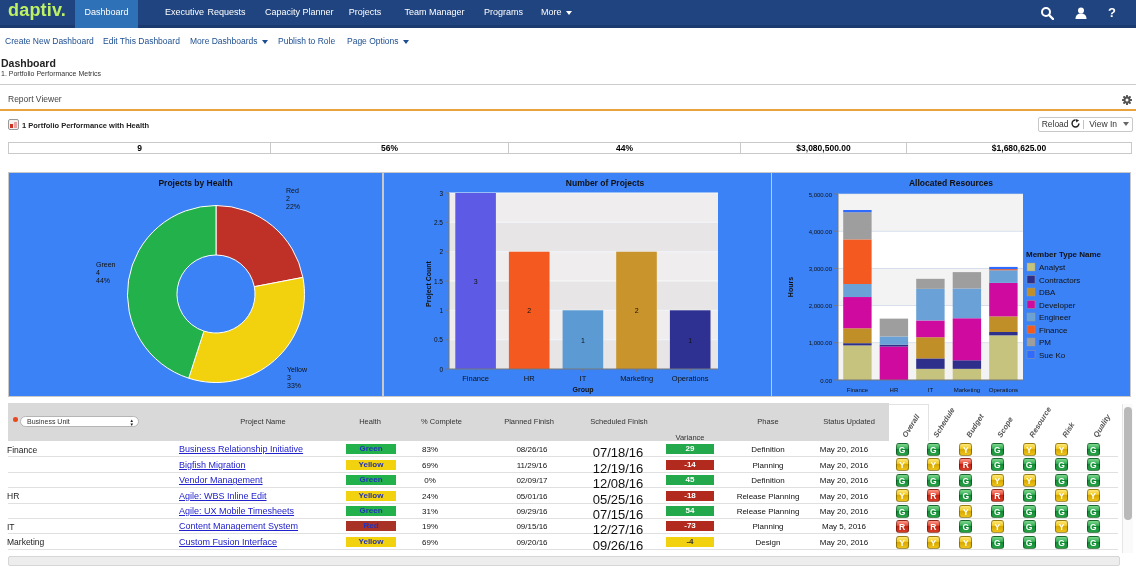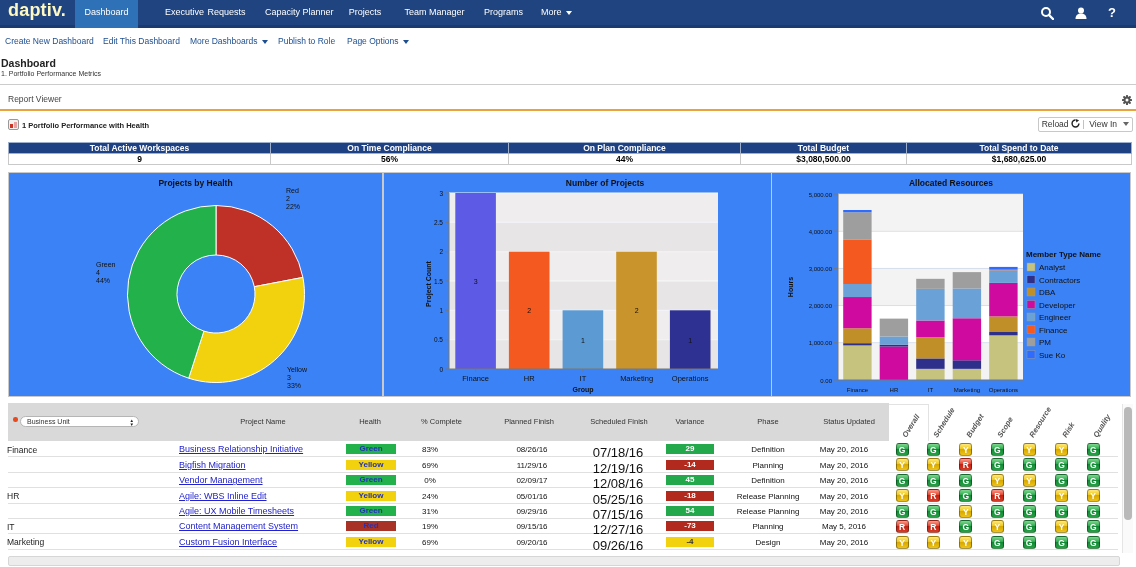--- a/index.html
+++ b/index.html
@@ -2,21 +2,21 @@
 <html><head>
 <meta charset="utf-8">
 <style>
 * { margin:0; padding:0; box-sizing:border-box; }
 html,body { width:1136px; height:567px; background:#fff; font-family:"Liberation Sans", sans-serif; overflow:hidden; position:relative; }
 .abs { position:absolute; }
 
 
 #nav { position:absolute; left:0; top:0; width:1136px; height:28px; background:#20447f; color:#fff; }
 #navline { position:absolute; left:0; top:25px; width:1136px; height:3px; background:#1a3a70; }
-#logo { position:absolute; left:8px; top:0px; font-size:18px; font-weight:bold; letter-spacing:0.2px; color:#fef9c3; }
+#logo { position:absolute; left:8px; top:0px; font-size:18px; font-weight:bold; letter-spacing:0.2px; color:#bef264; }
 .tab { position:absolute; top:0; height:28px; line-height:25px; font-size:9px; color:#fff; text-align:center; white-space:nowrap; z-index:2; }
 #tab-dash { background:#2f71b7; }
 .navicon { position:absolute; top:5px; color:#fff; font-size:12px; font-weight:bold; }
 
 
 #linkbar { position:absolute; left:0; top:28px; width:1136px; height:25px; background:#fff; }
 .blink { position:absolute; top:8px; font-size:8.5px; color:#1d4e91; white-space:nowrap; }
 .caret { display:inline-block; width:0; height:0; border-left:3.5px solid transparent; border-right:3.5px solid transparent; border-top:4.5px solid #1d4e91; margin-left:4px; vertical-align:0.5px; }
 
 
@@ -137,27 +137,20 @@
 
 <table id="kpi">
 <colgroup>
       <col style="width:262px;">
       <col style="width:238px;">
       <col style="width:232px;">
       <col style="width:166px;">
       <col style="width:225px;">
     </colgroup>
 <tbody>
-      <tr>
-        <th>Total Active Workspaces</th>
-        <th>On Time Compliance</th>
-        <th>On Plan Compliance</th>
-        <th>Total Budget</th>
-        <th>Total Spend to Date</th>
-      </tr>
 <tr>
         <td>9</td>
         <td>56%</td>
         <td>44%</td>
         <td>$3,080,500.00</td>
         <td>$1,680,625.00</td>
       </tr>
 </tbody>
   </table>
 
@@ -333,21 +326,21 @@
 <div id="tbl">
     <div id="overallbox" style="position:absolute;left:878px;top:1px;width:43px;height:37px;background:#fff;border:1px solid #e2e2e2;border-bottom:none;"></div>
     <div id="thead">
       <div id="bu-ast"></div>
       <div id="bu-select">Business Unit<span style="position:absolute;right:4px;top:1.5px;font-size:4.5px;line-height:4px;color:#222;">▲<br>▼</span></div>
       <div class="hcell" style="left:168px;width:174px;">Project Name</div>
       <div class="hcell" style="left:330px;width:64px;">Health</div>
       <div class="hcell" style="left:402px;width:63px;">% Complete</div>
       <div class="hcell" style="left:481px;width:80px;">Planned Finish</div>
       <div class="hcell" style="left:571px;width:80px;">Scheduled Finish</div>
-      <div class="hcell" style="left:658px;width:48px;">Variance</div>
+      <div class="hcell" style="left:658px;width:48px;margin-top:16px;">Variance</div>
       <div class="hcell" style="left:710px;width:100px;">Phase</div>
       <div class="hcell" style="left:796px;width:90px;">Status Updated</div>
     </div>
     <div class="rot" style="left:900px;">Overall</div>
     <div class="rot" style="left:931px;">Schedule</div>
     <div class="rot" style="left:964px;">Budget</div>
     <div class="rot" style="left:995px;">Scope</div>
     <div class="rot" style="left:1027px;">Resource</div>
     <div class="rot" style="left:1060px;">Risk</div>
     <div class="rot" style="left:1091px;">Quality</div>

